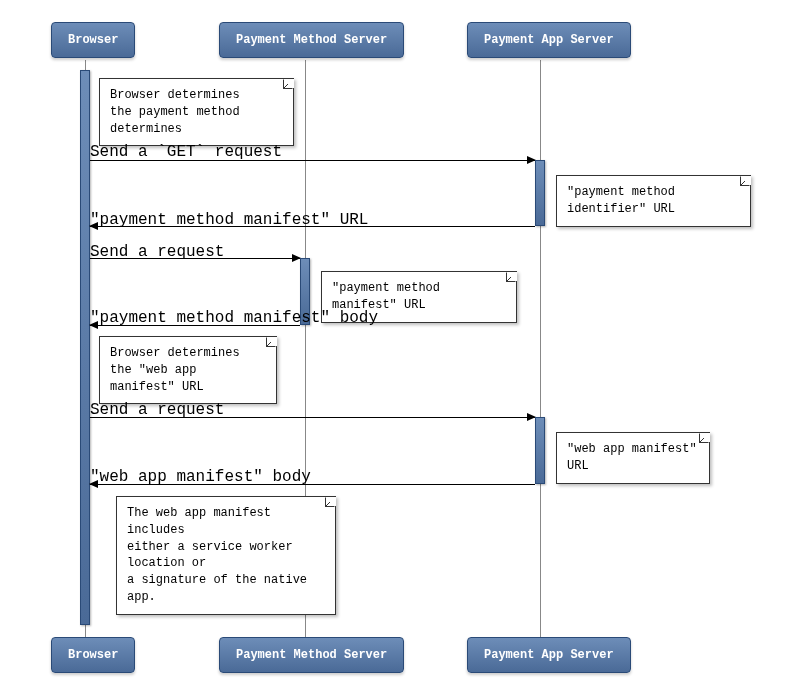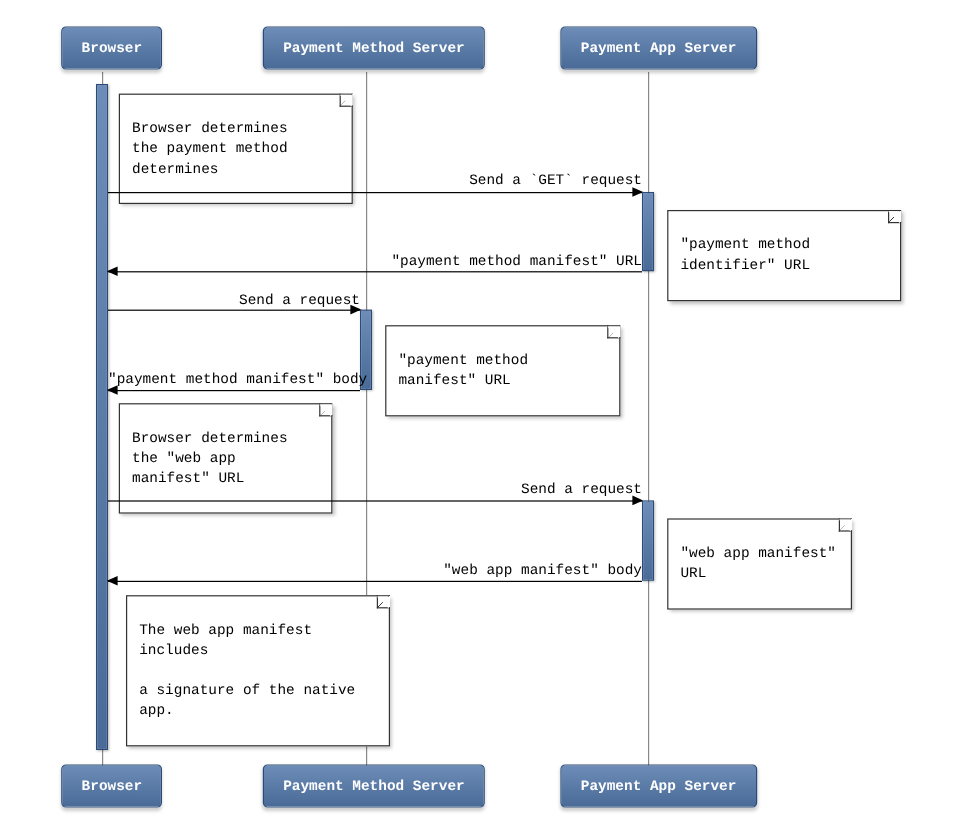--- a/index.html
+++ b/index.html
@@ -40,21 +40,21 @@
     width: 10px;
     background: #5b7ba6;
     background: linear-gradient(to bottom, #6d8db8 0%, #4a6a97 100%);
     border: 1px solid #2a4a77;
     box-shadow: 1px 1px 2px rgba(0,0,0,0.3);
   }
   .note {
     position: absolute;
     background: #fff;
     border: 1px solid #333;
-    padding: 20px 10px;
+    padding: 8px 10px;
     font-size: 12px;
     line-height: 1.4;
     box-shadow: 2px 2px 3px rgba(0,0,0,0.25);
   }
   .note::after {
     content: '';
     position: absolute;
     top: 0;
     right: 0;
     width: 0;
@@ -69,22 +69,22 @@
     top: -1px;
     right: -1px;
     width: 10px;
     height: 10px;
     background: linear-gradient(135deg, transparent 48%, #333 49%, #333 51%, #fff 52%);
     border-left: 1px solid #333;
     border-bottom: 1px solid #333;
   }
   .msg-label {
     position: absolute;
-    font-size: 12px;
-    text-align: right;
+    font-size: 16px;
+    text-align: left;
     white-space: nowrap;
   }
   .arrow {
     position: absolute;
     height: 1px;
     background: #000;
   }
   .arrow.right::after {
     content: '';
     position: absolute;
@@ -166,19 +166,19 @@
 
   <div class="activation" style="left:535px; top:417px; height:67px;"></div>
 
   <div class="note" style="left:556px; top:432px; width:154px;">
     <span>"web app manifest" URL</span>
   </div>
 
   <div class="msg-label" style="left:90px; top:468px; width:445px;">"web app manifest" body</div>
   <div class="arrow left" style="left:90px; top:484px; width:445px;"></div>
 
-  <div class="note" style="left:105px; top:496px; width:220px;">
+  <div class="note" style="left:116px; top:496px; width:220px;">
     <span>The web app manifest includes</span><br>
-    <br>
+    <span>either a service worker location or</span><br>
     <span>a signature of the native app.</span>
   </div>
 
 </div>
 
 </body></html>

